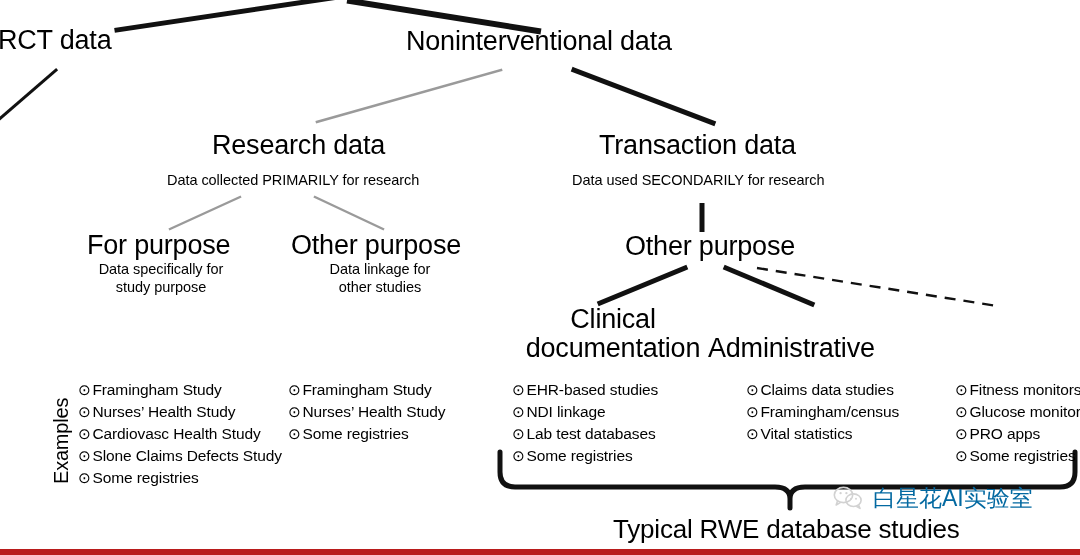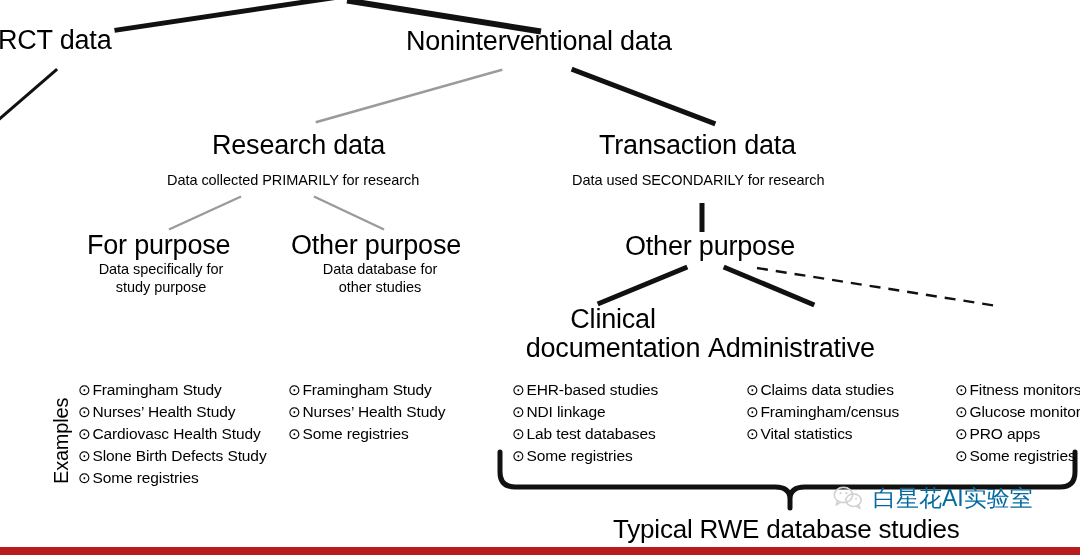--- a/index.html
+++ b/index.html
@@ -11,21 +11,21 @@
   body {
     font-family: "Liberation Sans", sans-serif;
     color: #000000;
   }
   #canvas {
     position: relative;
     width: 1080px;
     height: 555px;
     background: #ffffff;
     overflow: hidden;
-    border-bottom: 8px solid #b91c1c;
+    border-bottom: 6px solid #b91c1c;
     box-sizing: border-box;
   }
   #edges {
     position: absolute;
     left: 0;
     top: 0;
     width: 1080px;
     height: 555px;
     pointer-events: none;
   }
@@ -155,21 +155,21 @@
   </div>
   <div class="node node-sub" style="left:88px; top:261px; width:146px;">
     <span>Data specifically for</span><br>
     <span>study purpose</span>
   </div>
 
   <div class="node node-title" style="left:291px; top:231px;">
     <span>Other purpose</span>
   </div>
   <div class="node node-sub" style="left:306px; top:261px; width:148px;">
-    <span>Data database for</span><br>
+    <span>Data linkage for</span><br>
     <span>other studies</span>
   </div>
 
   <div class="node node-title" style="left:625px; top:232px;">
     <span>Other purpose</span>
   </div>
 
   <div class="node node-title two-line" style="left:505px; top:305px; width:216px;">
     <span>Clinical</span><br>
     <span>documentation</span>
@@ -181,21 +181,21 @@
 
 
   <div class="examples-label" style="left:50px; top:484px;">
     <span>Examples</span>
   </div>
 
   <div class="ex-list" style="left:78px; top:379px;">
       <span class="ex-item"><span class="bullet">⊙</span><span>Framingham Study</span></span>
       <span class="ex-item"><span class="bullet">⊙</span><span>Nurses’ Health Study</span></span>
       <span class="ex-item"><span class="bullet">⊙</span><span>Cardiovasc Health Study</span></span>
-      <span class="ex-item"><span class="bullet">⊙</span><span>Slone Birth Defects Study</span></span>
+      <span class="ex-item"><span class="bullet">⊙</span><span>Slone Claims Defects Study</span></span>
       <span class="ex-item"><span class="bullet">⊙</span><span>Some registries</span></span>
     </div>
 
   <div class="ex-list" style="left:288px; top:379px;">
       <span class="ex-item"><span class="bullet">⊙</span><span>Framingham Study</span></span>
       <span class="ex-item"><span class="bullet">⊙</span><span>Nurses’ Health Study</span></span>
       <span class="ex-item"><span class="bullet">⊙</span><span>Some registries</span></span>
     </div>
 
   <div class="ex-list" style="left:512px; top:379px;">

